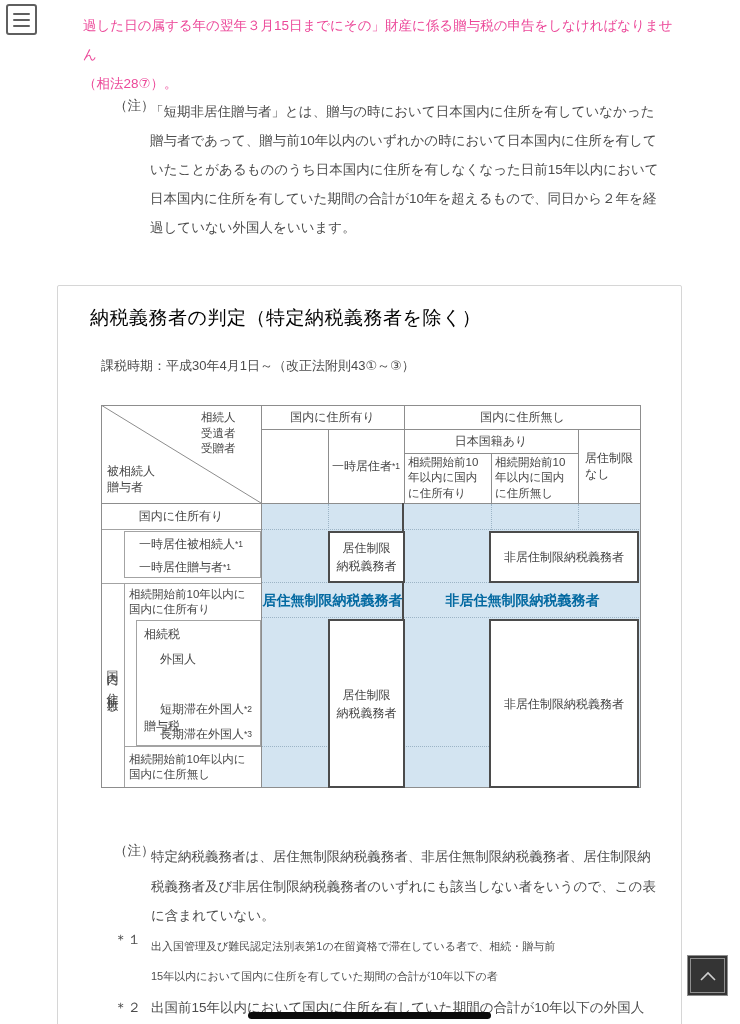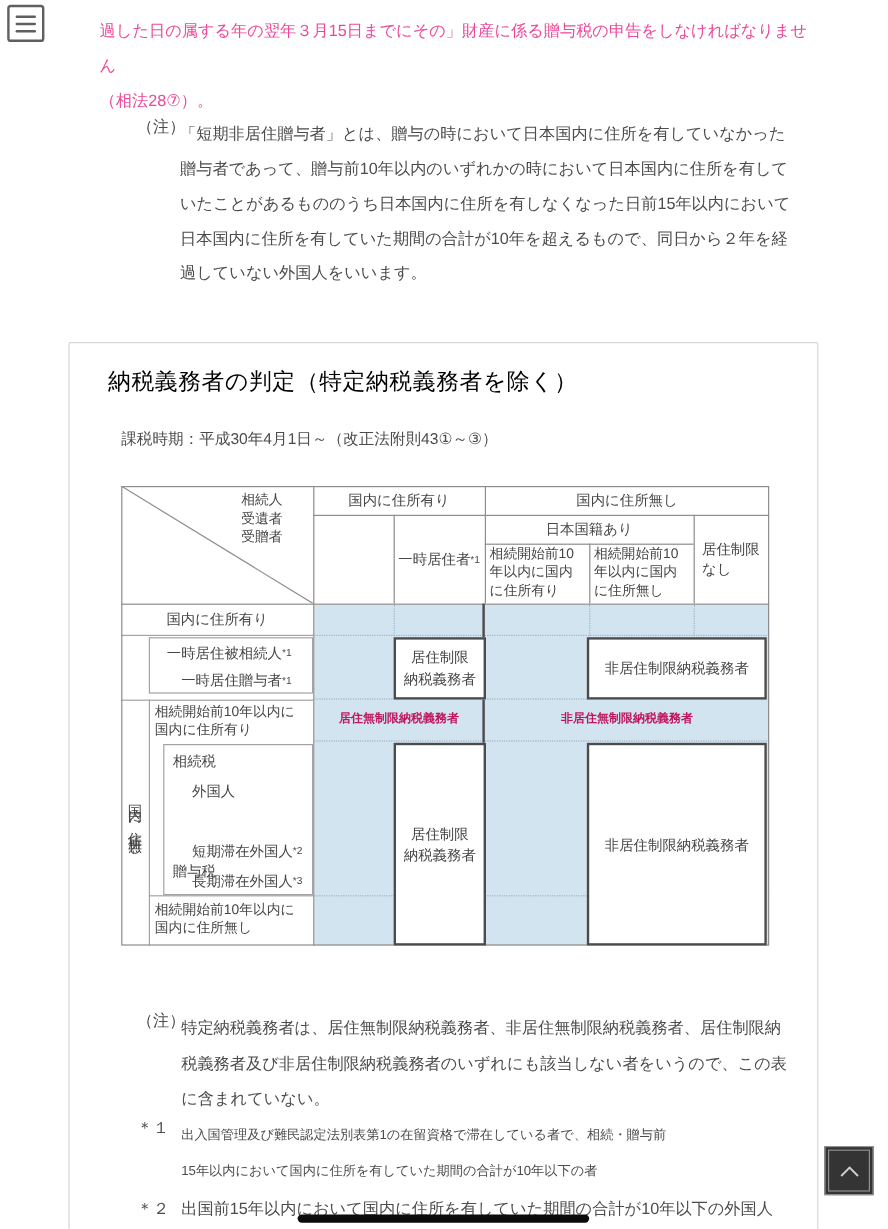--- a/index.html
+++ b/index.html
@@ -30,21 +30,21 @@
   .dot.h{border-top:1px dotted #9cb4c6;}
   .dot.v{border-left:1px dotted #9cb4c6;}
   .blue{position:absolute;left:161px;top:99px;width:379px;height:284px;background:#d3e4f1;z-index:0;}
   .outer{position:absolute;left:0;top:0;width:540px;height:383px;border:1px solid #8d8d8d;box-sizing:border-box;z-index:3;pointer-events:none;}
   .darkline{position:absolute;left:301px;top:98px;width:2px;height:285px;background:#4b4b4b;z-index:3;}
   .wbox{position:absolute;background:#fff;border:2px solid #4b4b4b;box-sizing:border-box;z-index:4;}
   .labelbox{position:absolute;border:1px solid #a3a3a3;box-sizing:border-box;z-index:2;}
   .cell{position:absolute;display:flex;align-items:center;justify-content:center;text-align:center;line-height:16px;z-index:5;}
   .cell.left{justify-content:flex-start;text-align:left;}
   .small{font-size:11.5px;line-height:15.5px;}
-  .boldcell{font-weight:700;font-size:10px;color:#be185d;}
+  .boldcell{font-weight:700;font-size:14px;color:#0369a1;}
   sup.mark{font-size:8.5px;vertical-align:super;line-height:0;}
   .vert{writing-mode:vertical-rl;letter-spacing:3px;}
 
   
   .noteB-label{position:absolute;left:56px;top:556px;font-size:13.5px;color:#4c4c4c;}
   .noteB-text{position:absolute;left:93px;top:556px;width:505px;font-size:13.5px;line-height:29.5px;color:#4c4c4c;}
   .fn1-label{position:absolute;left:56px;top:645px;font-size:13.5px;color:#4c4c4c;}
   .fn1-text{position:absolute;left:93px;top:645px;width:505px;font-size:11px;line-height:30px;color:#4c4c4c;}
   .fn2-label{position:absolute;left:56px;top:713px;font-size:13.5px;color:#4c4c4c;}
   .fn2-text{position:absolute;left:93px;top:713px;width:520px;font-size:13.5px;color:#4c4c4c;}
@@ -118,20 +118,22 @@
       <div class="wbox" style="left:227px;top:126px;width:77px;height:52px;"></div>
       <div class="wbox" style="left:388px;top:126px;width:150px;height:52px;"></div>
       <div class="wbox" style="left:227px;top:214px;width:77px;height:169px;"></div>
       <div class="wbox" style="left:388px;top:214px;width:150px;height:169px;"></div>
 
       <div class="outer"></div>
 
       <div class="cell left pre small" style="left:100px;top:5px;width:56px;height:48px;align-items:flex-start;">相続人
 受遺者
 受贈者</div>
+      <div class="cell left pre" style="left:6px;top:55px;width:90px;height:38px;">被相続人
+贈与者</div>
       <div class="cell" style="left:160px;top:0;width:143px;height:24px;">国内に住所有り</div>
       <div class="cell" style="left:303px;top:0;width:237px;height:24px;">国内に住所無し</div>
       <div class="cell" style="left:303px;top:24px;width:174px;height:24px;text-align:right;">日本国籍あり</div>
       <div class="cell" style="left:227px;top:24px;width:76px;height:74px;flex-direction:row;line-height:15px;">
         <span>一時居住者</span>
         <span style="font-size:8.5px;">*1</span>
       </div>
       <div class="cell left pre small" style="left:307px;top:50px;width:80px;height:46px;">相続開始前10
 年以内に国内
 に住所有り</div>
@@ -139,21 +141,21 @@
 年以内に国内
 に住所無し</div>
       <div class="cell left pre" style="left:484px;top:24px;width:54px;height:74px;">居住制限
 なし</div>
 
       <div class="cell" style="left:0;top:98px;width:160px;height:26px;">国内に住所有り</div>
       <div class="cell left" style="left:38px;top:130px;width:120px;height:18px;">
         <span>一時居住被相続人</span>
           <sup class="mark">*1</sup>
       </div>
-      <div class="cell left" style="left:38px;top:153px;width:120px;height:18px;margin-left:12px;">
+      <div class="cell left" style="left:38px;top:153px;width:120px;height:18px;">
         <span>一時居住贈与者</span>
           <sup class="mark">*1</sup>
       </div>
       <div class="cell left pre small" style="left:28px;top:181px;width:132px;height:32px;">相続開始前10年以内に
 国内に住所有り</div>
       <div class="cell vert" style="left:0;top:178px;width:23px;height:205px;">国内に住所無し</div>
       <div class="cell left" style="left:43px;top:221px;width:110px;height:16px;">相続税</div>
       <div class="cell left" style="left:59px;top:246px;width:100px;height:16px;">外国人</div>
       <div class="cell left" style="left:43px;top:271px;width:110px;height:16px;margin-top:42px;">贈与税</div>
       <div class="cell left" style="left:59px;top:296px;width:100px;height:16px;">

